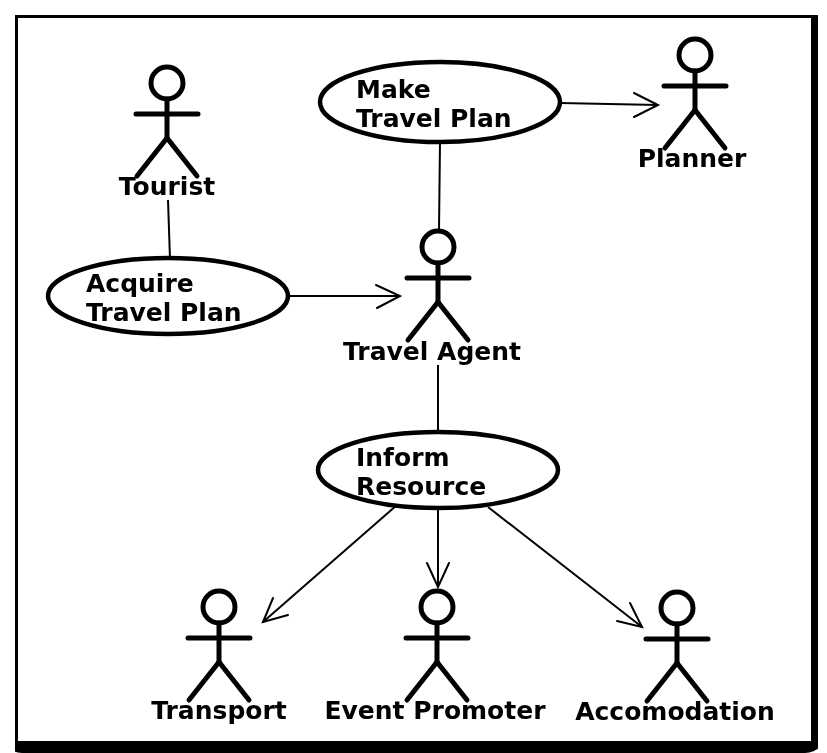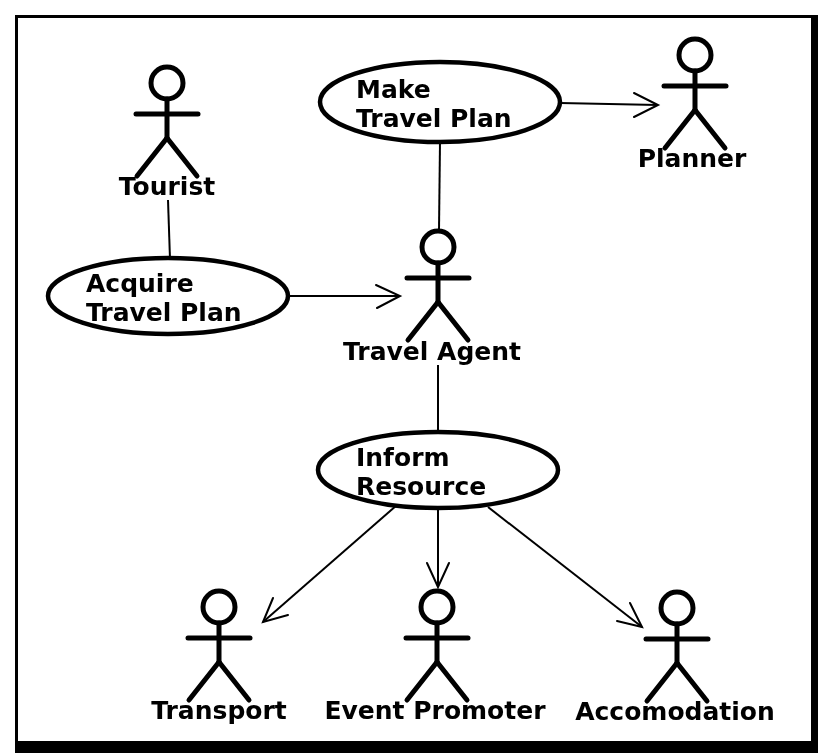--- a/index.html
+++ b/index.html
@@ -3,20 +3,21 @@
 <meta charset="utf-8">
 <style>
   html, body { margin: 0; padding: 0; background: #ffffff; }
   .canvas {
     position: relative;
     width: 827px;
     height: 753px;
     background: #ffffff;
     font-family: "DejaVu Sans", "Liberation Sans", sans-serif;
     overflow: hidden;
+    border-radius: 22px;
   }
   .frame {
     position: absolute;
     box-sizing: border-box;
     left: 15px;
     top: 15px;
     width: 803px;
     height: 738px;
     border-style: solid;
     border-color: #000000;

